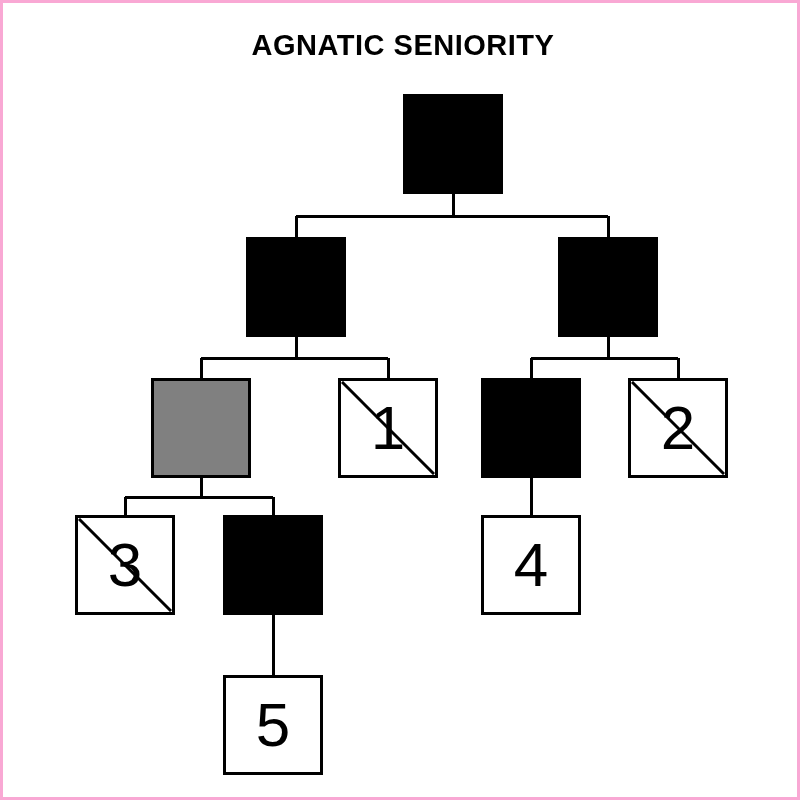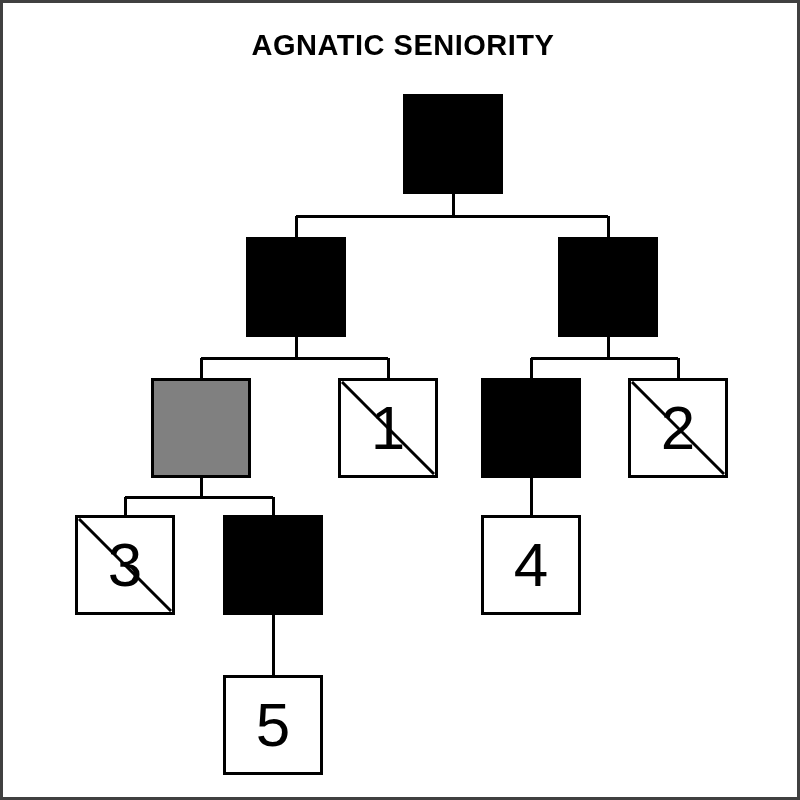--- a/index.html
+++ b/index.html
@@ -10,21 +10,21 @@
   }
   body {
     font-family: "Liberation Sans", sans-serif;
   }
 
   #diagram-frame {
     position: relative;
     width: 800px;
     height: 800px;
     box-sizing: border-box;
-    border: 3px solid #404040;
+    border: 3px solid #f9a8d4;
     background: #ffffff;
     overflow: hidden;
   }
 
   #diagram-title {
     position: absolute;
     left: 0;
     top: 26px;
     width: 800px;
     text-align: center;

